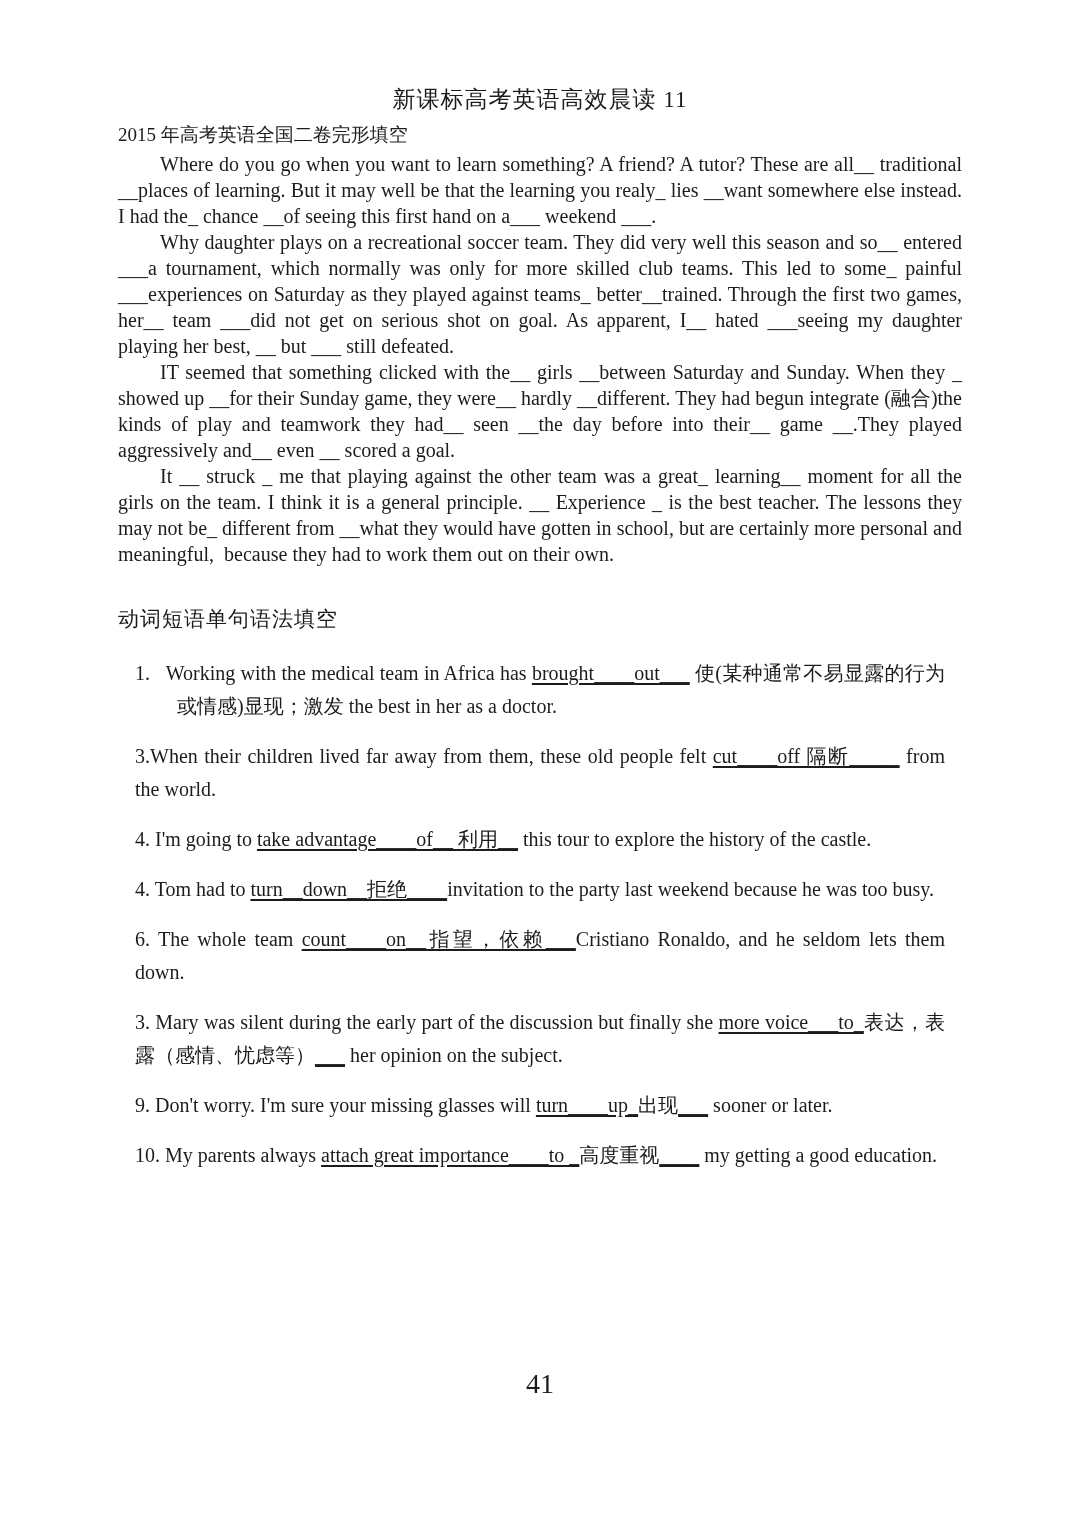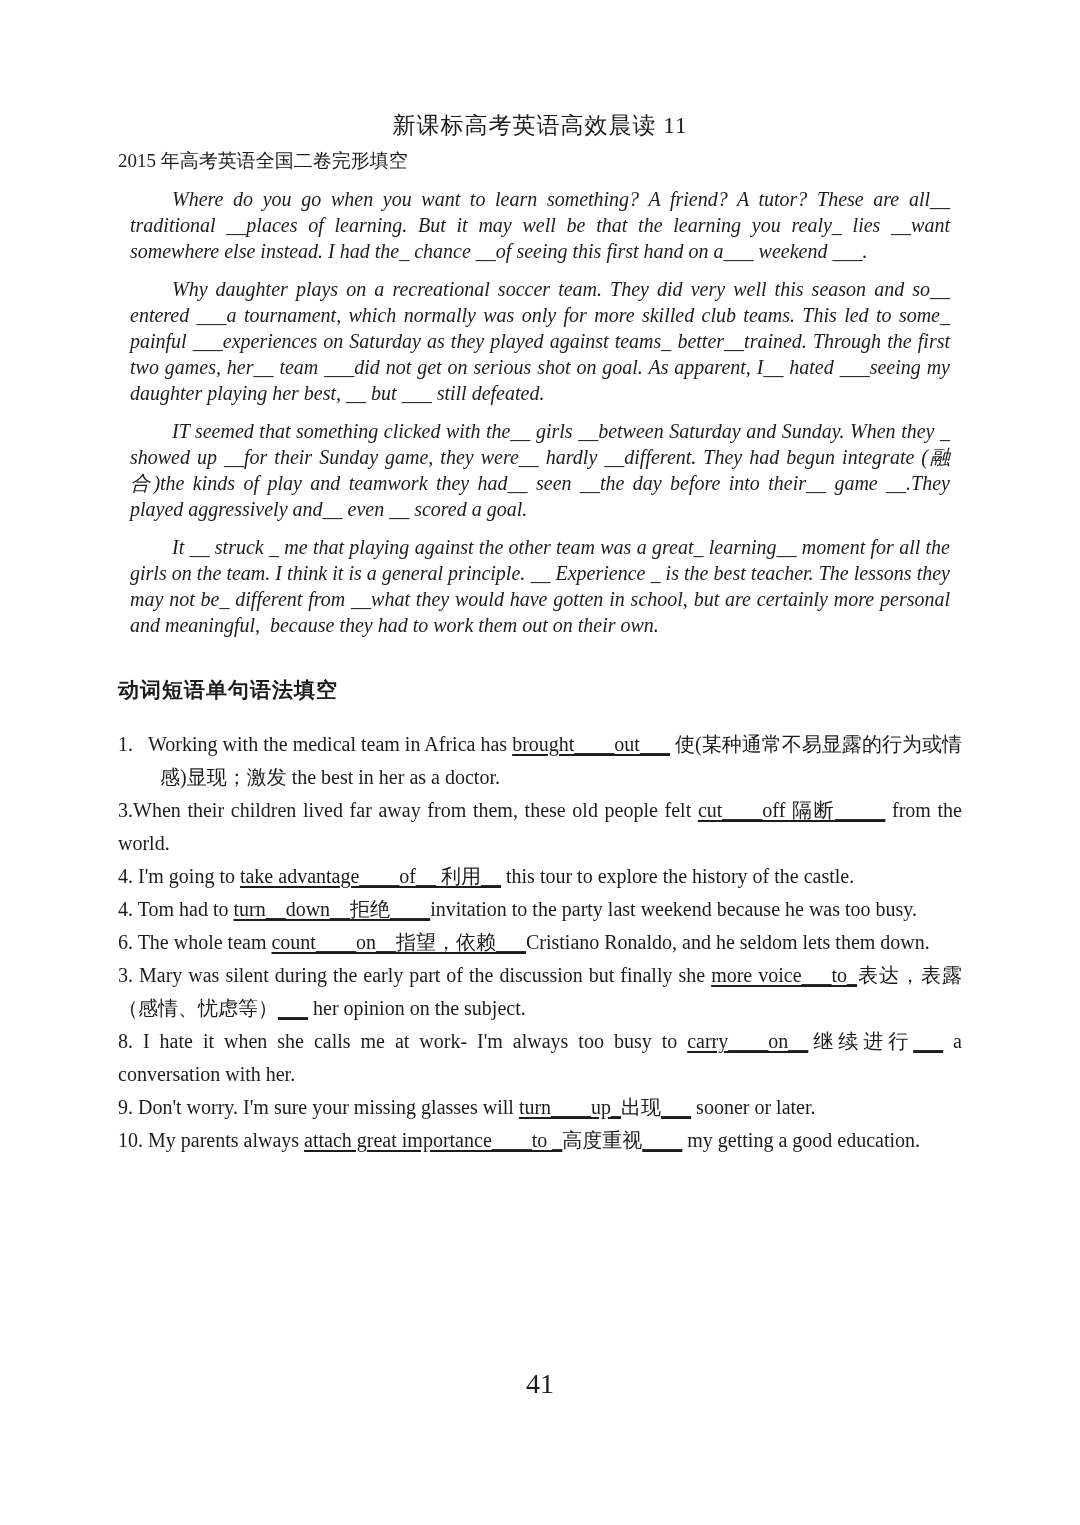--- a/index.html
+++ b/index.html
@@ -11,51 +11,50 @@
     position: relative;
     width: 1080px;
     height: 1525px;
     margin: 0 auto;
     background: #ffffff;
     color: #1c1c1c;
     font-family: "Liberation Serif", serif;
     overflow: hidden;
   }
   .content {
-    padding: 110px 118px 0 118px;
+    padding: 84px 118px 0 118px;
   }
   .doc-title {
     font-size: 23px;
     font-weight: normal;
     text-align: center;
     margin: 0 0 7px 0;
     letter-spacing: 1px;
   }
   .doc-subtitle {
     font-size: 19px;
     margin: 0 0 3px 0;
   }
   .cloze p.cloze-para {
     font-size: 20px;
     line-height: 26px;
-    margin: 12px;
+    margin: 0;
     text-align: justify;
     text-indent: 42px;
-    font-style: italic;
   }
   .section-heading {
     font-size: 21px;
-    font-weight: bold;
+    font-weight: normal;
     margin: 38px 0 24px 0;
     letter-spacing: 1px;
   }
   .exercise-list p.ex-item {
     font-size: 20px;
     line-height: 33px;
-    margin: 0;
+    margin: 17px;
     text-align: justify;
   }
   .exercise-list p.ex-item.hang {
     padding-left: 42px;
     text-indent: -42px;
   }
   .blank {
     text-decoration: underline;
     text-underline-offset: 3px;
   }
@@ -82,19 +81,18 @@
         <p class="cloze-para">It __ struck _ me that playing against the other team was a great_ learning__ moment for all the girls on the team. I think it is a general principle. __ Experience _ is the best teacher. The lessons they may not be_ different from __what they would have gotten in school, but are certainly more personal and meaningful,&nbsp; because they had to work them out on their own.</p>
       </div>
     <h2 class="section-heading">动词短语单句语法填空</h2>
     <div class="exercise-list">
         <p class="ex-item hang"><span class="plain">1.&nbsp;&nbsp;&nbsp;Working with the medical team in Africa has </span><span class="blank">brought____out___</span><span class="plain"> 使(某种通常不易显露的行为或情感)显现；激发 the best in her as a doctor.</span></p>
         <p class="ex-item"><span class="plain">3.When their children lived far away from them, these old people felt </span><span class="blank">cut____off 隔断_____</span><span class="plain"> from the world.</span></p>
         <p class="ex-item"><span class="plain">4. I'm going to </span><span class="blank">take advantage____of__ 利用__</span><span class="plain"> this tour to explore the history of the castle.</span></p>
         <p class="ex-item"><span class="plain">4. Tom had to </span><span class="blank">turn__down__拒绝____</span><span class="plain">invitation to the party last weekend because he was too busy.</span></p>
         <p class="ex-item"><span class="plain">6. The whole team </span><span class="blank">count____on__指望，依赖___</span><span class="plain">Cristiano Ronaldo, and he seldom lets them down.</span></p>
         <p class="ex-item"><span class="plain">3. Mary was silent during the early part of the discussion but finally she </span><span class="blank">more voice___to_</span><span class="plain">表达，表露（感情、忧虑等）</span><span class="blank">___</span><span class="plain"> her opinion on the subject.</span></p>
-        <p class="ex-item"><span class="plain">8. I hate it when she calls me at work- I'm always too busy to </span><span class="blank">carry____on__</span><span class="plain">继续进行</span><span class="blank">___</span><span class="plain"> a conversation with her.</span></p>
         <p class="ex-item"><span class="plain">9. Don't worry. I'm sure your missing glasses will </span><span class="blank">turn____up_</span><span class="plain">出现</span><span class="blank">___</span><span class="plain"> sooner or later.</span></p>
         <p class="ex-item"><span class="plain">10. My parents always </span><span class="blank">attach great importance____to _</span><span class="plain">高度重视</span><span class="blank">____</span><span class="plain"> my getting a good education.</span></p>
       </div>
   </div>
   <div class="page-number">41</div>
 </div>
 
 </body></html>

